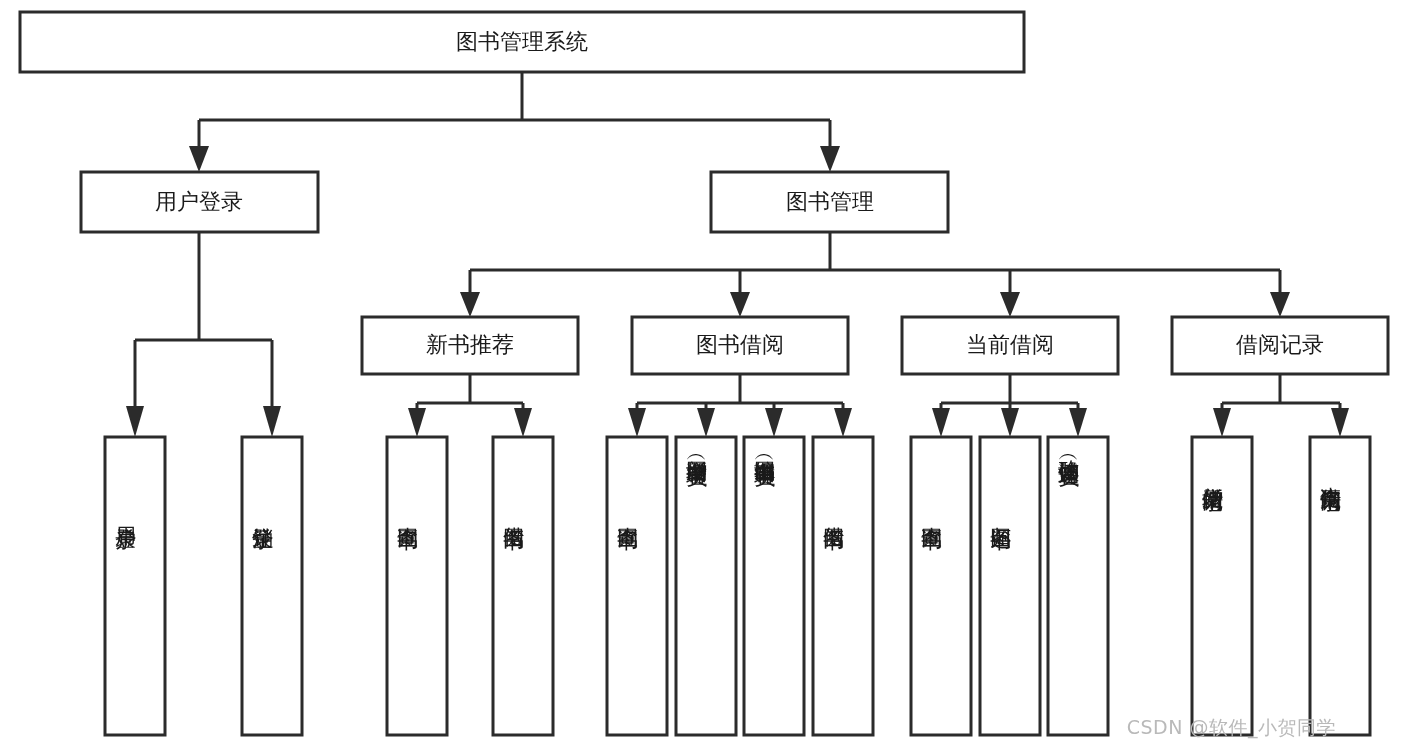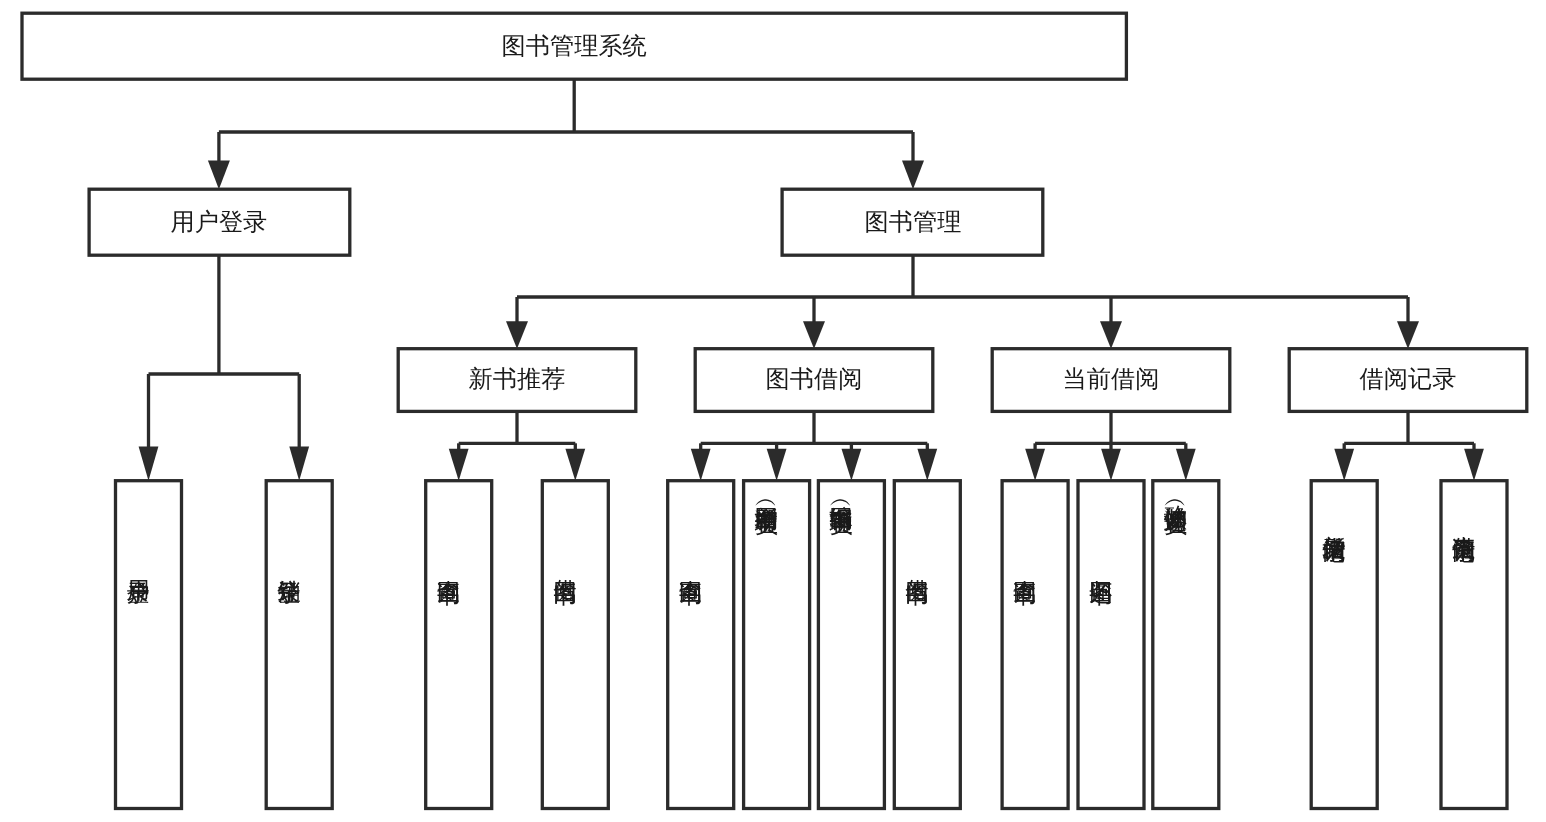--- a/index.html
+++ b/index.html
@@ -219,14 +219,15 @@
   <div class="vlabel" style="left:753px; top:443px; height:290px;">编辑图书（管理员）</div>
   <div class="vlabel" style="left:822px; top:510px; height:200px;">借阅图书</div>
 
   <div class="vlabel" style="left:920px; top:510px; height:200px;">查询图书</div>
   <div class="vlabel" style="left:989px; top:510px; height:200px;">归还图书</div>
   <div class="vlabel" style="left:1057px; top:443px; height:290px;">确认归还（管理员）</div>
 
   <div class="vlabel" style="left:1201px; top:470px; height:250px;">新增借阅记录</div>
   <div class="vlabel" style="left:1319px; top:470px; height:250px;">查询借阅记录</div>
 
+  <div class="watermark">CSDN @软件_小贺同学</div>
 
 </div>
 
 </body></html>

